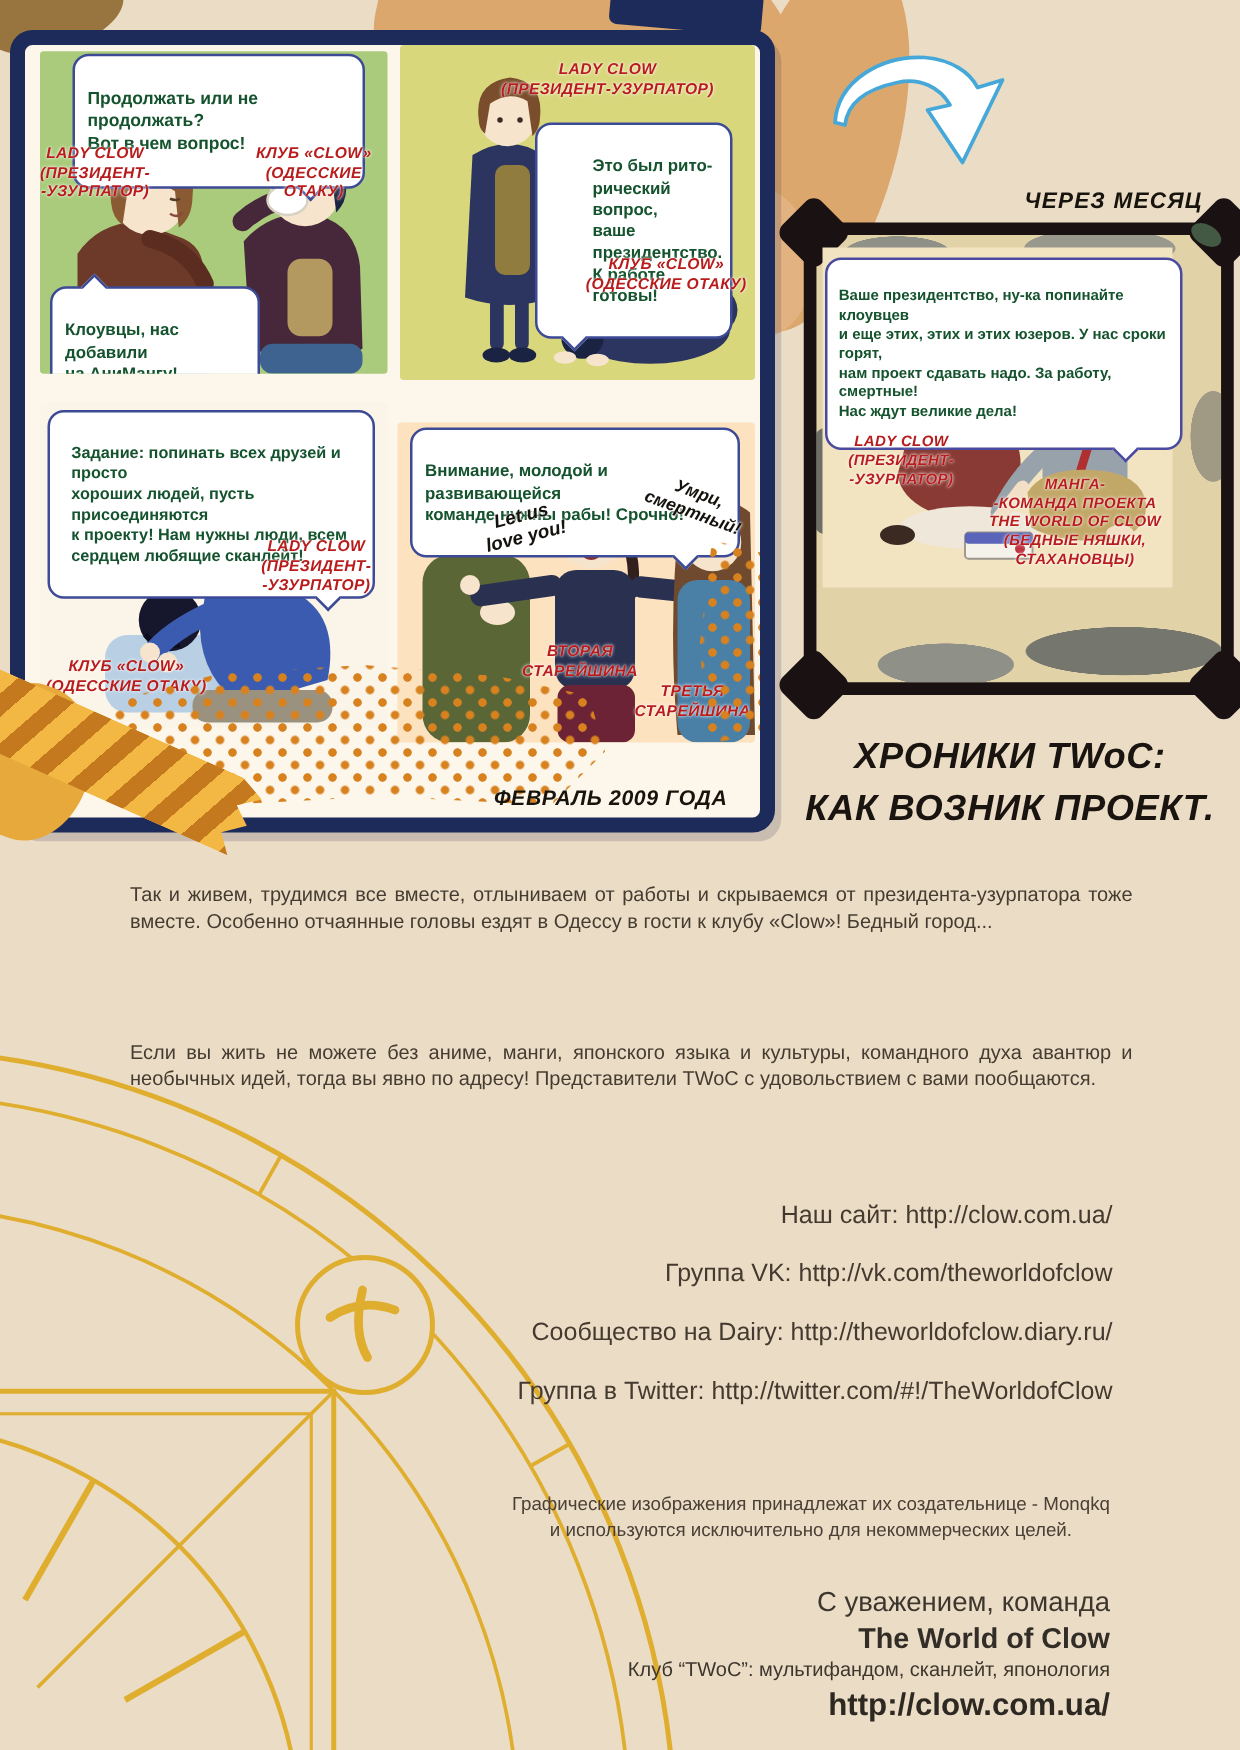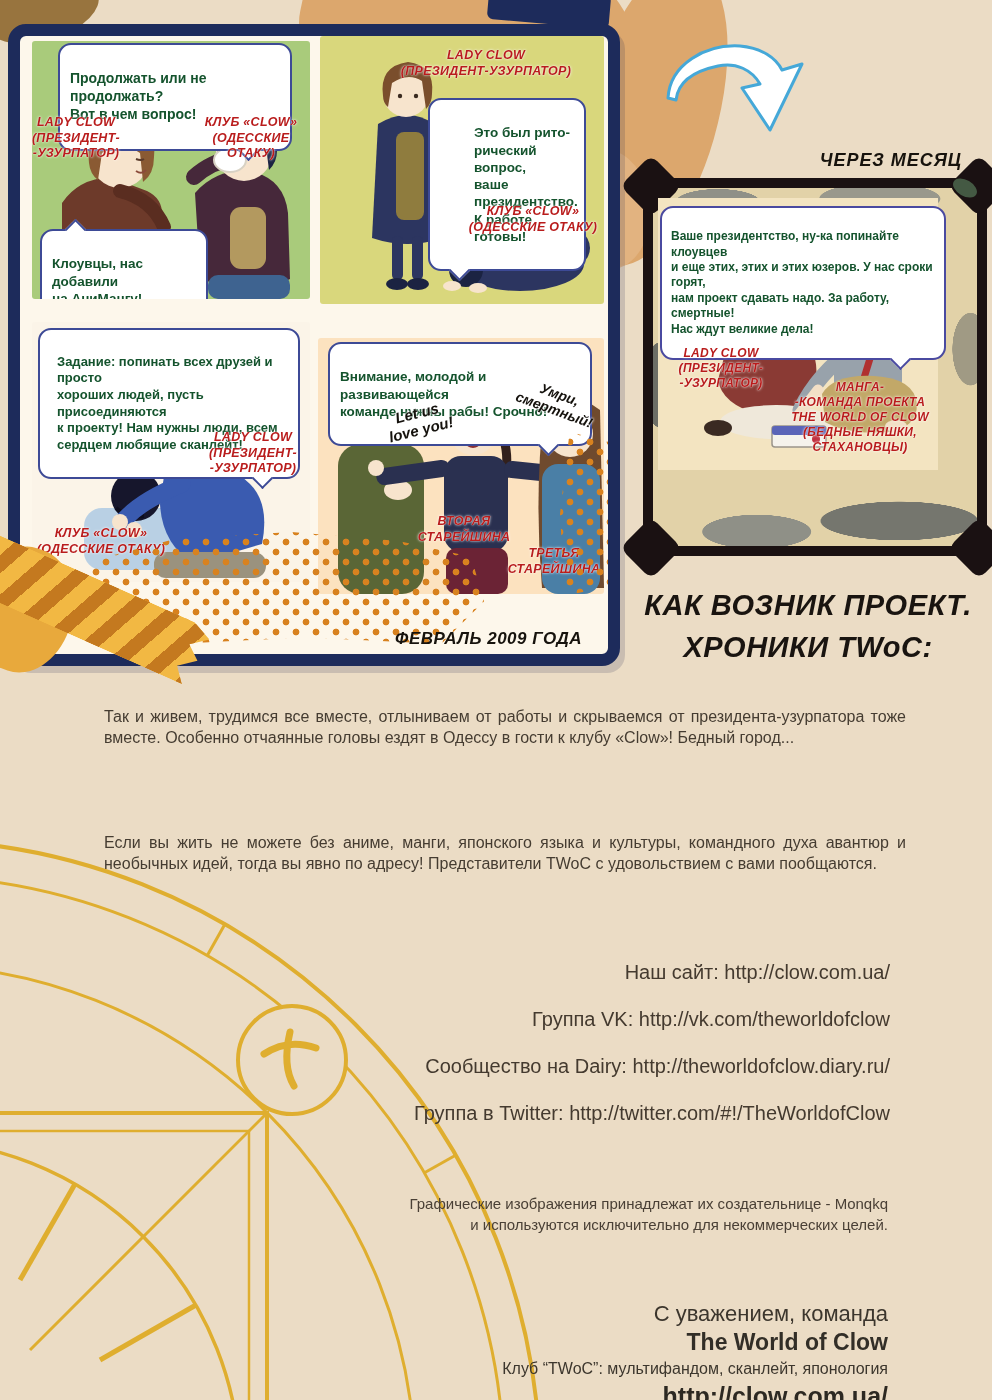--- a/index.html
+++ b/index.html
@@ -71,25 +71,25 @@
   .chronicle-title { position:absolute; left:628px; top:584px; width:360px; text-align:center;
     font-style:italic; font-weight:bold; font-size:29px; line-height:42px; color:#191410;
     letter-spacing:.5px; z-index:3; }
 
   .para { position:absolute; left:104px; width:802px; font-size:16px; line-height:1.34;
     color:#453c31; text-align:justify; z-index:3; }
 
   .links { position:absolute; right:102px; top:960px; text-align:right; z-index:3; }
   .link-line { font-size:20px; line-height:24px; margin-bottom:23px; color:#443a2f; }
 
-  .credits { position:absolute; right:104px; top:1194px; text-align:right; font-size:15px;
+  .credits { position:absolute; right:104px; top:1194px; text-align:center; font-size:15px;
     line-height:1.38; color:#4a4036; white-space:pre-line; z-index:3; }
 
   .signoff { position:absolute; right:104px; top:1268px; text-align:right; z-index:3; color:#3c362d; }
-  .signoff .l1 { font-size:22px; line-height:28px;margin-top:32px; }
+  .signoff .l1 { font-size:22px; line-height:28px; }
   .signoff .l2 { font-size:23px; line-height:29px; font-weight:bold; color:#322e27; }
   .signoff .l3 { font-size:16px; line-height:23px; }
   .signoff .l4 { font-size:25px; line-height:33px; font-weight:bold; color:#2d2922; }
 </style>
 </head>
 <body>
 
 <div class="canvas">
 
   <div class="blob" style="left:-15px;top:-20px;width:115px;height:60px;background:#8a6226;opacity:.85;border-radius:45% 60% 50% 55%;transform:rotate(-18deg);z-index:1;"></div>
@@ -356,22 +356,22 @@
 -УЗУРПАТОР)</div>
       <div class="comic-label" style="left:124px;top:182px;width:156px;font-size:12px;">МАНГА-
 -КОМАНДА ПРОЕКТА
 THE WORLD OF CLOW
 (БЕДНЫЕ НЯШКИ,
 СТАХАНОВЦЫ)</div>
     </div>
   </div>
 
   <div class="chronicle-title">
+    <div>ХРОНИКИ TWoC:</div>
     <div>КАК ВОЗНИК ПРОЕКТ.</div>
-    <div>ХРОНИКИ TWoC:</div>
   </div>
 
   <p class="para" style="top:706px;">Так и живем, трудимся все вместе, отлыниваем от работы и скрываемся от президента-узурпатора тоже вместе. Особенно отчаянные головы ездят в Одессу в гости к клубу «Clow»! Бедный город...</p>
   <p class="para" style="top:832px;">Если вы жить не можете без аниме, манги, японского языка и культуры, командного духа авантюр и необычных идей, тогда вы явно по адресу! Представители TWoC с удовольствием с вами пообщаются.</p>
 
   <div class="links">
     <div class="link-line">Наш сайт: http://clow.com.ua/</div>
     <div class="link-line">Группа VK: http://vk.com/theworldofclow</div>
     <div class="link-line">Сообщество на Dairy: http://theworldofclow.diary.ru/</div>
     <div class="link-line">Группа в Twitter: http://twitter.com/#!/TheWorldofClow</div>

